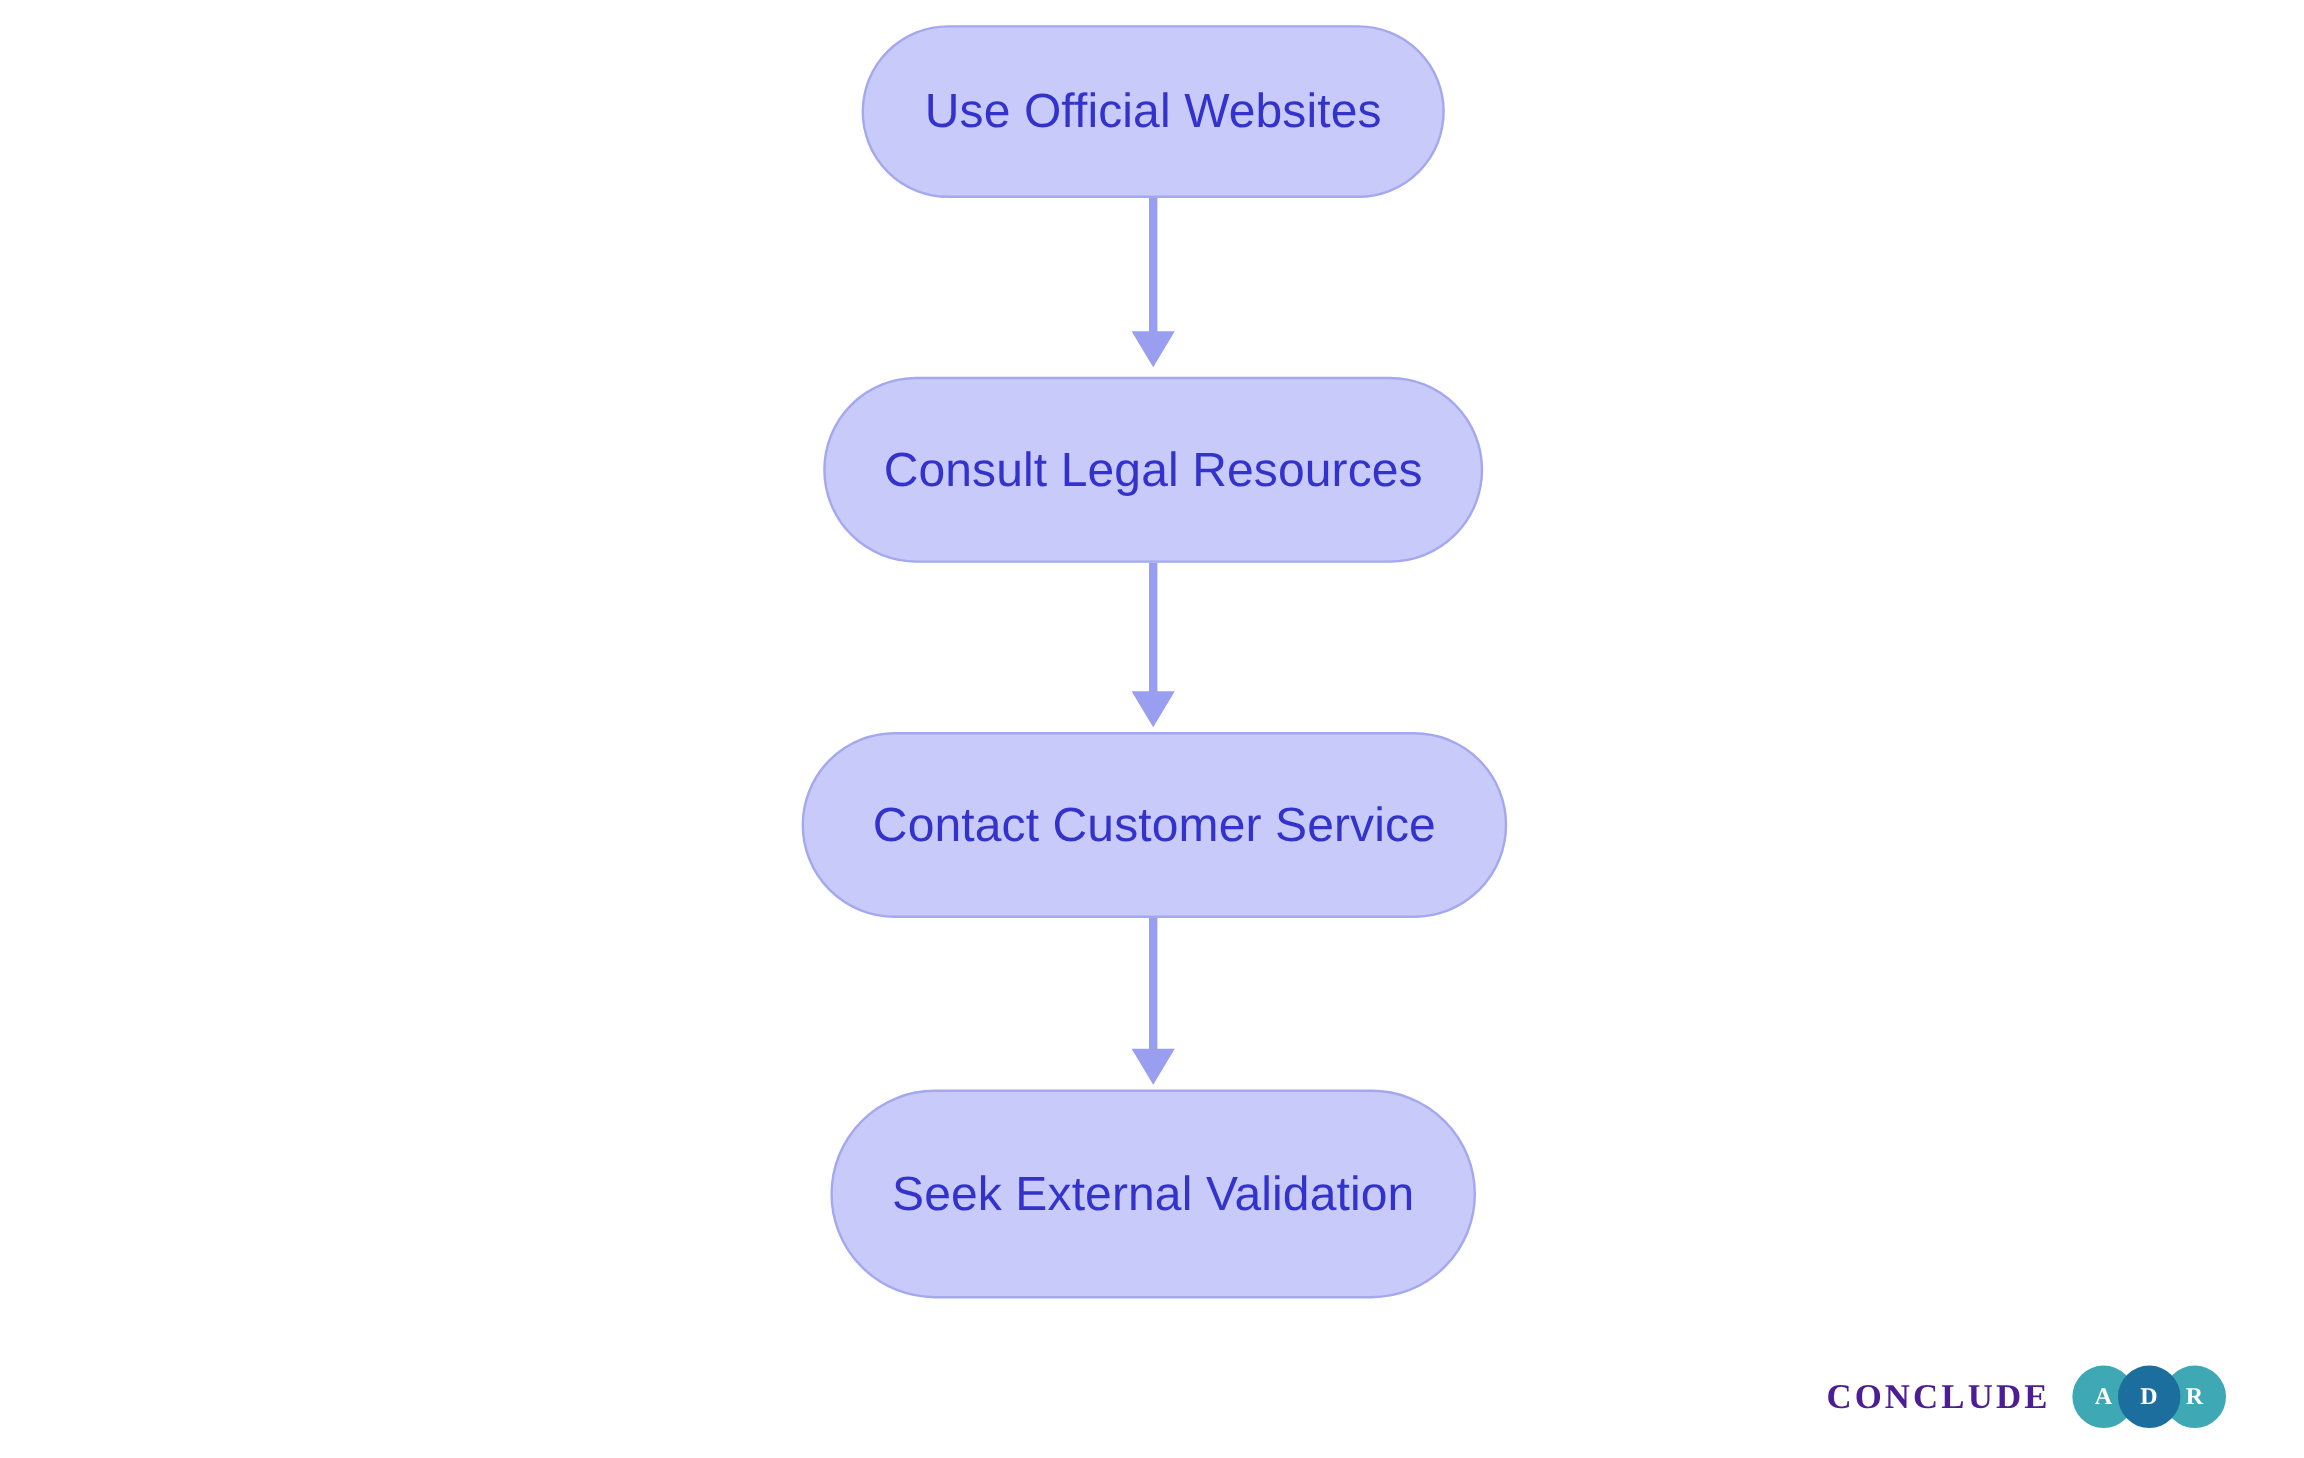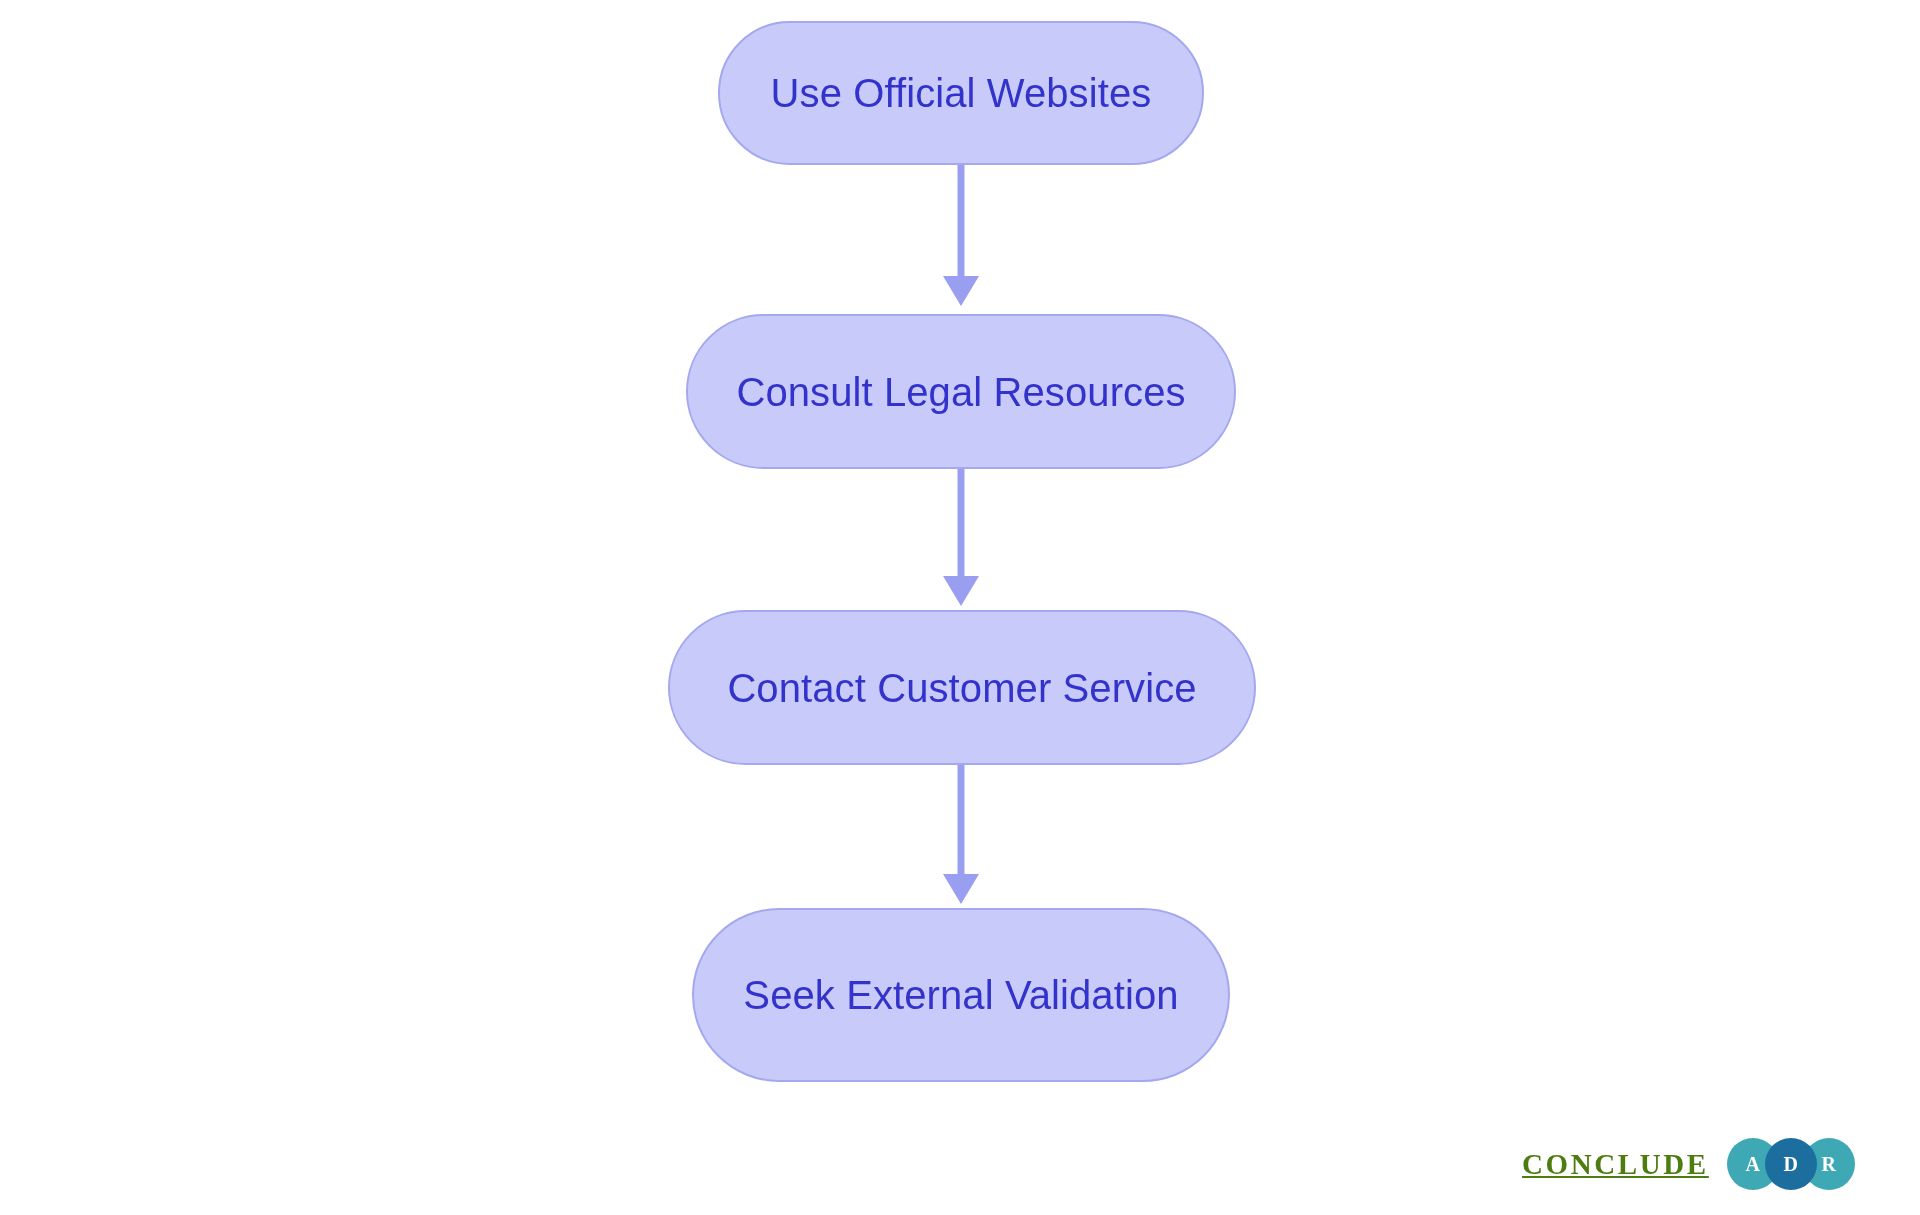--- a/index.html
+++ b/index.html
@@ -68,23 +68,22 @@
     top: 1138px;
     display: flex;
     align-items: center;
     gap: 18px;
   }
   #brand-wordmark {
     font-family: "Liberation Serif", serif;
     font-weight: 700;
     font-size: 29px;
     letter-spacing: 2.6px;
-    color: #4d7c0f;
+    color: #4c1d95;
     line-height: 1;
-    text-decoration: underline;
   }
   #brand-circles {
     position: relative;
     width: 128px;
     height: 52px;
   }
   .brand-circle {
     position: absolute;
     top: 0;
     width: 52px;

